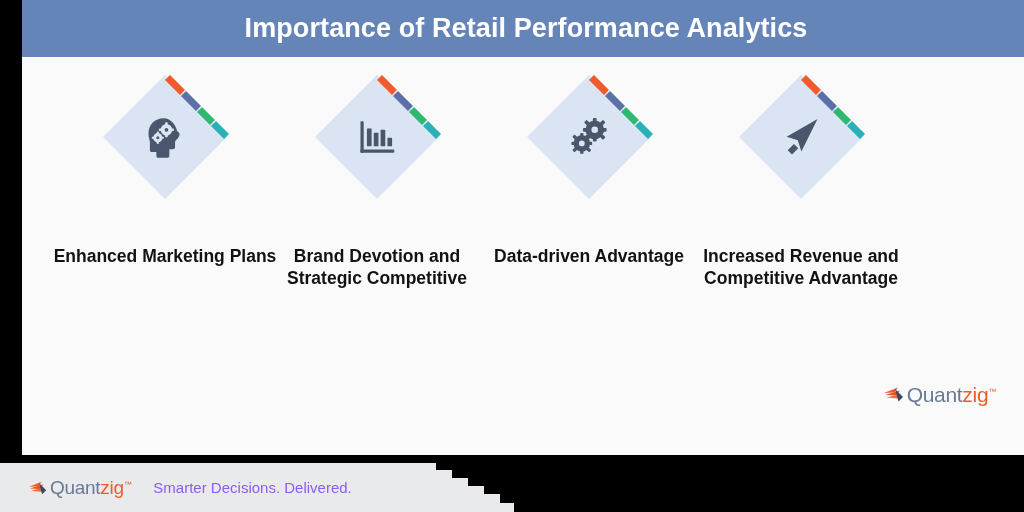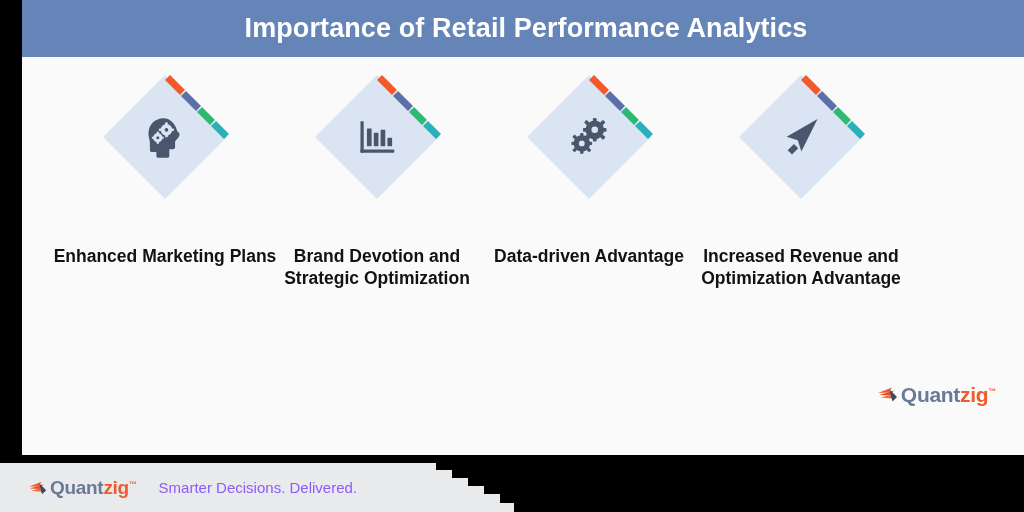--- a/index.html
+++ b/index.html
@@ -125,21 +125,21 @@
     height: 26px;
   }
   .logo-mark {
     width: 22px;
     height: 17px;
     display: block;
     margin-right: 2px;
   }
   .logo-text {
     font-size: 21px;
-    font-weight: bold;
+    font-weight: normal;
     letter-spacing: -0.3px;
     line-height: 1;
     white-space: nowrap;
   }
   .logo-quant { color: #6a7a96; }
   .logo-zig   { color: #f15a2b; }
   .logo-tm {
     font-size: 8px;
     color: #f15a2b;
     vertical-align: super;
@@ -237,21 +237,21 @@
             <svg viewBox="0 0 64 64" xmlns="http://www.w3.org/2000/svg" fill="#49566b">
               <rect x="9" y="10" width="4.5" height="44" rx="1"></rect>
               <rect x="9" y="49.5" width="47" height="4.5" rx="1"></rect>
               <rect x="18" y="20" width="6.5" height="25" rx="1"></rect>
               <rect x="27.5" y="26" width="6.5" height="19" rx="1"></rect>
               <rect x="37" y="22" width="6.5" height="23" rx="1"></rect>
               <rect x="46.5" y="33" width="6.5" height="12" rx="1"></rect>
             </svg>
           </div>
         </div>
-        <div class="item-label">Brand Devotion and Strategic Optimization</div>
+        <div class="item-label">Brand Devotion and Strategic Competitive</div>
       </div>
 
       <div class="item item-2">
         <div class="diamond-wrap">
           <svg viewBox="0 0 132 132" xmlns="http://www.w3.org/2000/svg">
             <polygon points="66,4 128,66 66,128 4,66" fill="#dbe4f3"></polygon>
             <line x1="68.5" y1="6.5" x2="83.5" y2="21.5" stroke="#f15a2b" stroke-width="7"></line>
             <line x1="84.5" y1="22.5" x2="99.5" y2="37.5" stroke="#5b6fa8" stroke-width="7"></line>
             <line x1="100.5" y1="38.5" x2="113.5" y2="51.5" stroke="#2eb872" stroke-width="7"></line>
             <line x1="114.5" y1="52.5" x2="127.5" y2="65.5" stroke="#2ab0b8" stroke-width="7"></line>
@@ -297,21 +297,21 @@
             <line x1="100.5" y1="38.5" x2="113.5" y2="51.5" stroke="#2eb872" stroke-width="7"></line>
             <line x1="114.5" y1="52.5" x2="127.5" y2="65.5" stroke="#2ab0b8" stroke-width="7"></line>
           </svg>
           <div class="icon-holder">
             <svg viewBox="0 0 64 64" xmlns="http://www.w3.org/2000/svg" fill="#49566b">
               <path d="M55 7 L12 31.5 L27.5 36.5 L32.5 52 Z"></path>
               <path d="M22.2 41.8 L13.5 50.5 L19.5 56.5 L28.2 47.8 Z"></path>
             </svg>
           </div>
         </div>
-        <div class="item-label">Increased Revenue and Optimization Advantage</div>
+        <div class="item-label">Increased Revenue and Competitive Advantage</div>
       </div>
 
     </div>
 
     <div class="card-logo">
       <svg class="logo-mark" viewBox="0 0 44 34" xmlns="http://www.w3.org/2000/svg">
         <path d="M2 14 L30 3 L23 13 Z" fill="#f15a2b"></path>
         <path d="M4 18 L34 9 L26 19 Z" fill="#e8511f"></path>
         <path d="M7 23 L36 16 L30 25 Z" fill="#f2673a"></path>
         <path d="M24 6 L40 22 L31 31 Z" fill="#3d4a63"></path>

